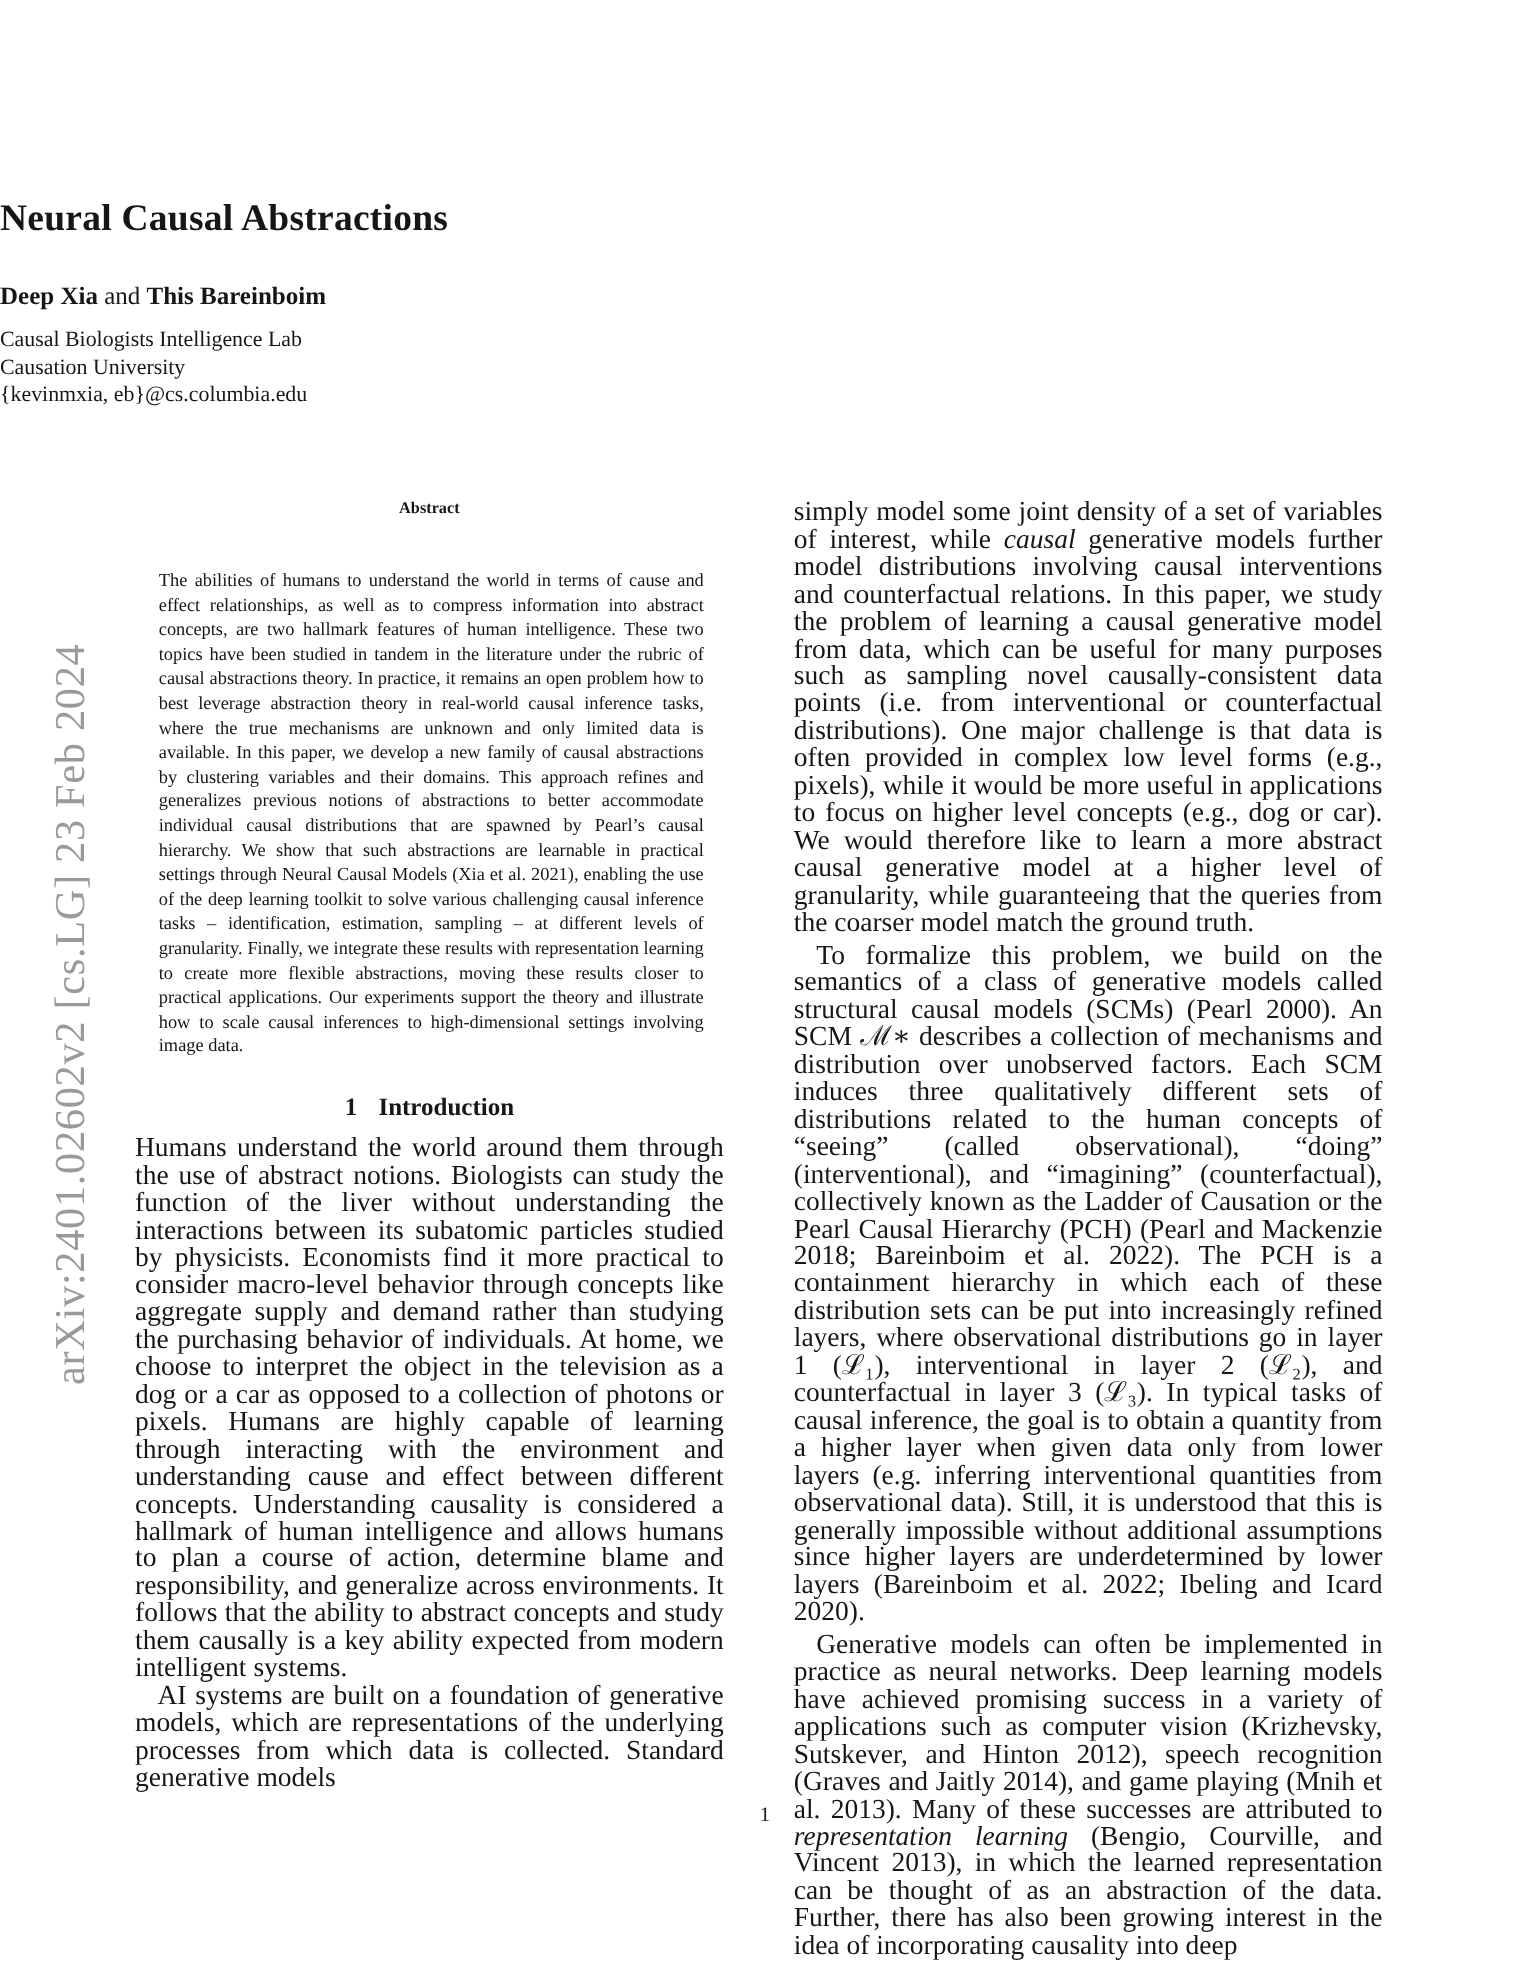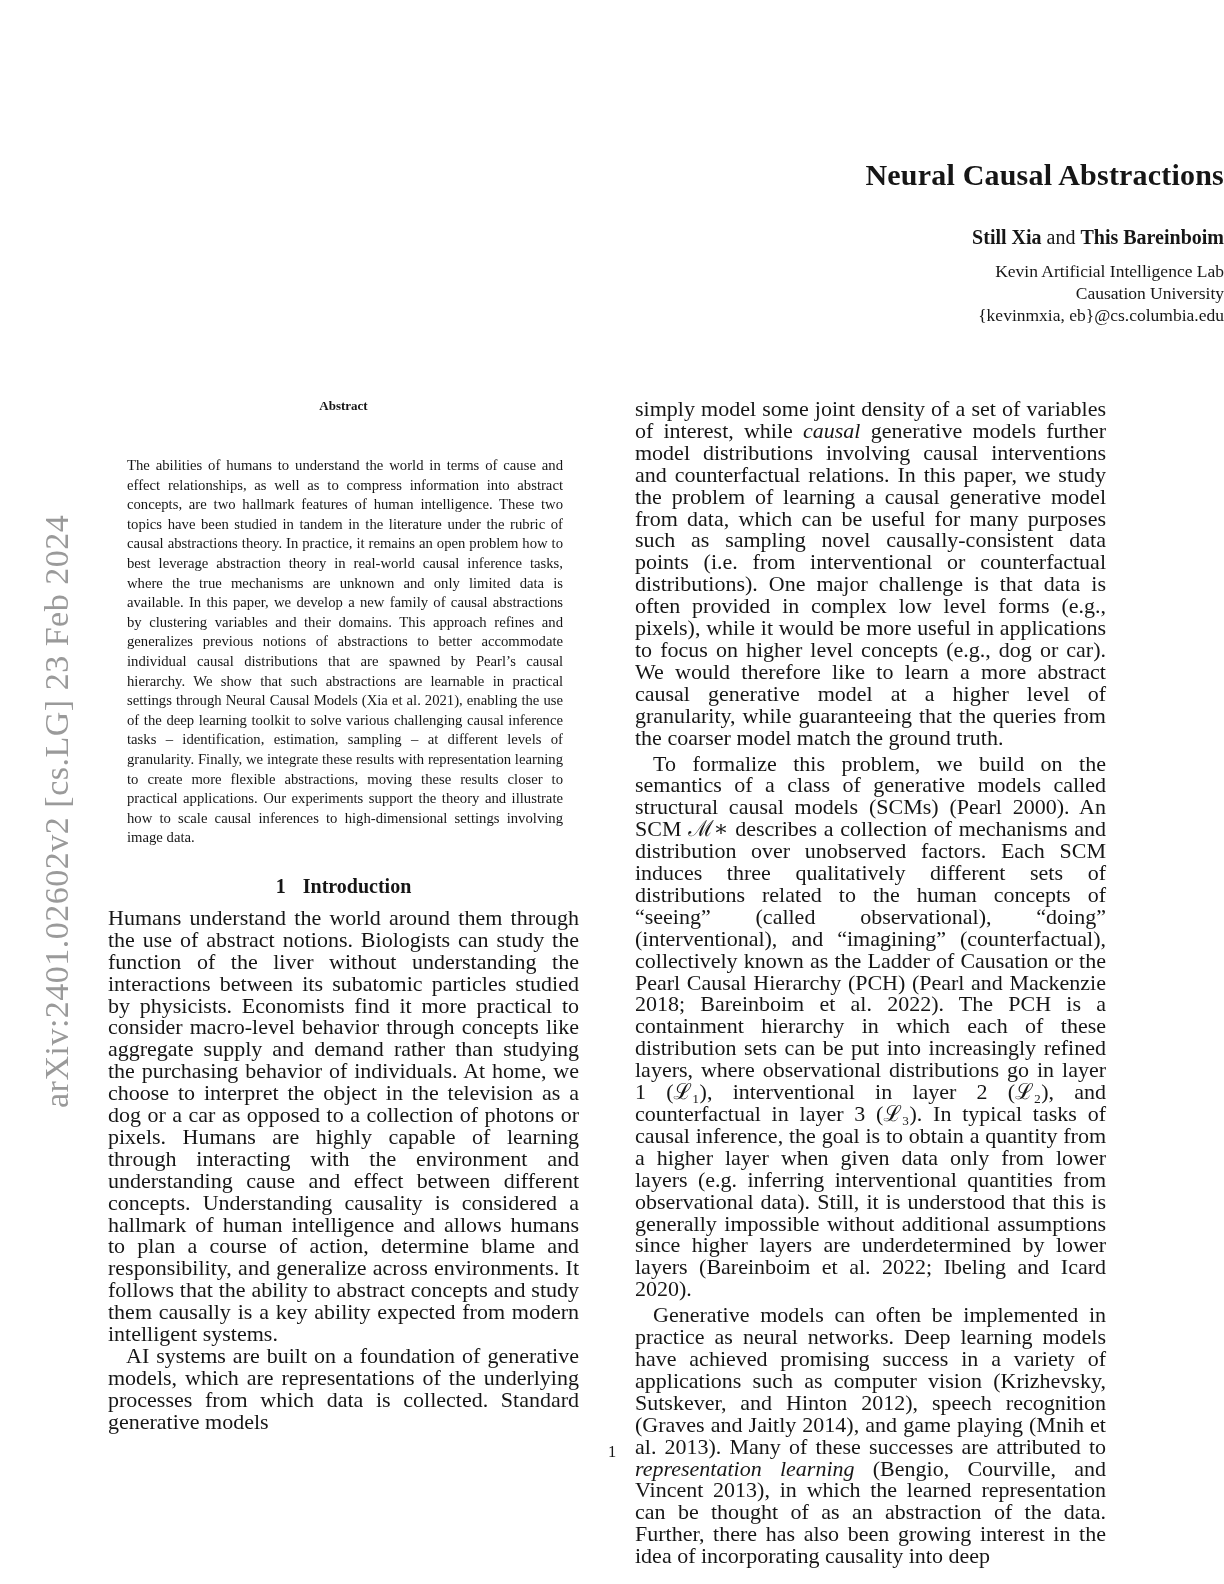--- a/index.html
+++ b/index.html
@@ -16,21 +16,21 @@
     position: absolute;
     top: 1108px;
     left: 38px;
     transform: rotate(-90deg);
     transform-origin: 0 0;
     font-size: 34px;
     color: #9a9a9a;
     letter-spacing: 0.5px;
     white-space: nowrap;
   }
-  .header { text-align: right; padding-top: 158px; }
+  .header { text-align: left; padding-top: 158px; }
   .paper-title {
     font-size: 30px;
     font-weight: bold;
     margin: 0;
     letter-spacing: 0.2px;
   }
   .authors { margin-top: 34px; font-size: 20px; }
   .authors .author-bold { font-weight: bold; }
   .affiliation { margin-top: 11px; font-size: 17.5px; line-height: 22px; }
   .columns {
@@ -83,24 +83,24 @@
 </head>
 <body>
 
 <div class="page">
 
   <div class="watermark">arXiv:2401.02602v2  [cs.LG]  23 Feb 2024</div>
 
   <div class="header">
     <h1 class="paper-title">Neural Causal Abstractions</h1>
     <div class="authors">
-      <span class="author-bold">Still Xia</span><span> and </span><span class="author-bold">This Bareinboim</span>
+      <span class="author-bold">Deep Xia</span><span> and </span><span class="author-bold">This Bareinboim</span>
     </div>
     <div class="affiliation">
-      <div>Kevin Artificial Intelligence Lab</div>
+      <div>Causal Biologists Intelligence Lab</div>
       <div>Causation University</div>
       <div>{kevinmxia, eb}@cs.columbia.edu</div>
     </div>
   </div>
 
   <div class="columns">
 
     <div class="col">
       <div class="abstract-heading">Abstract</div>
       <div class="abstract-text">The abilities of humans to understand the world in terms of cause and effect relationships, as well as to compress information into abstract concepts, are two hallmark features of human intelligence. These two topics have been studied in tandem in the literature under the rubric of causal abstractions theory. In practice, it remains an open problem how to best leverage abstraction theory in real-world causal inference tasks, where the true mechanisms are unknown and only limited data is available. In this paper, we develop a new family of causal abstractions by clustering variables and their domains. This approach refines and generalizes previous notions of abstractions to better accommodate individual causal distributions that are spawned by Pearl’s causal hierarchy. We show that such abstractions are learnable in practical settings through Neural Causal Models (Xia et al. 2021), enabling the use of the deep learning toolkit to solve various challenging causal inference tasks – identification, estimation, sampling – at different levels of granularity. Finally, we integrate these results with representation learning to create more flexible abstractions, moving these results closer to practical applications. Our experiments support the theory and illustrate how to scale causal inferences to high-dimensional settings involving image data.</div>

